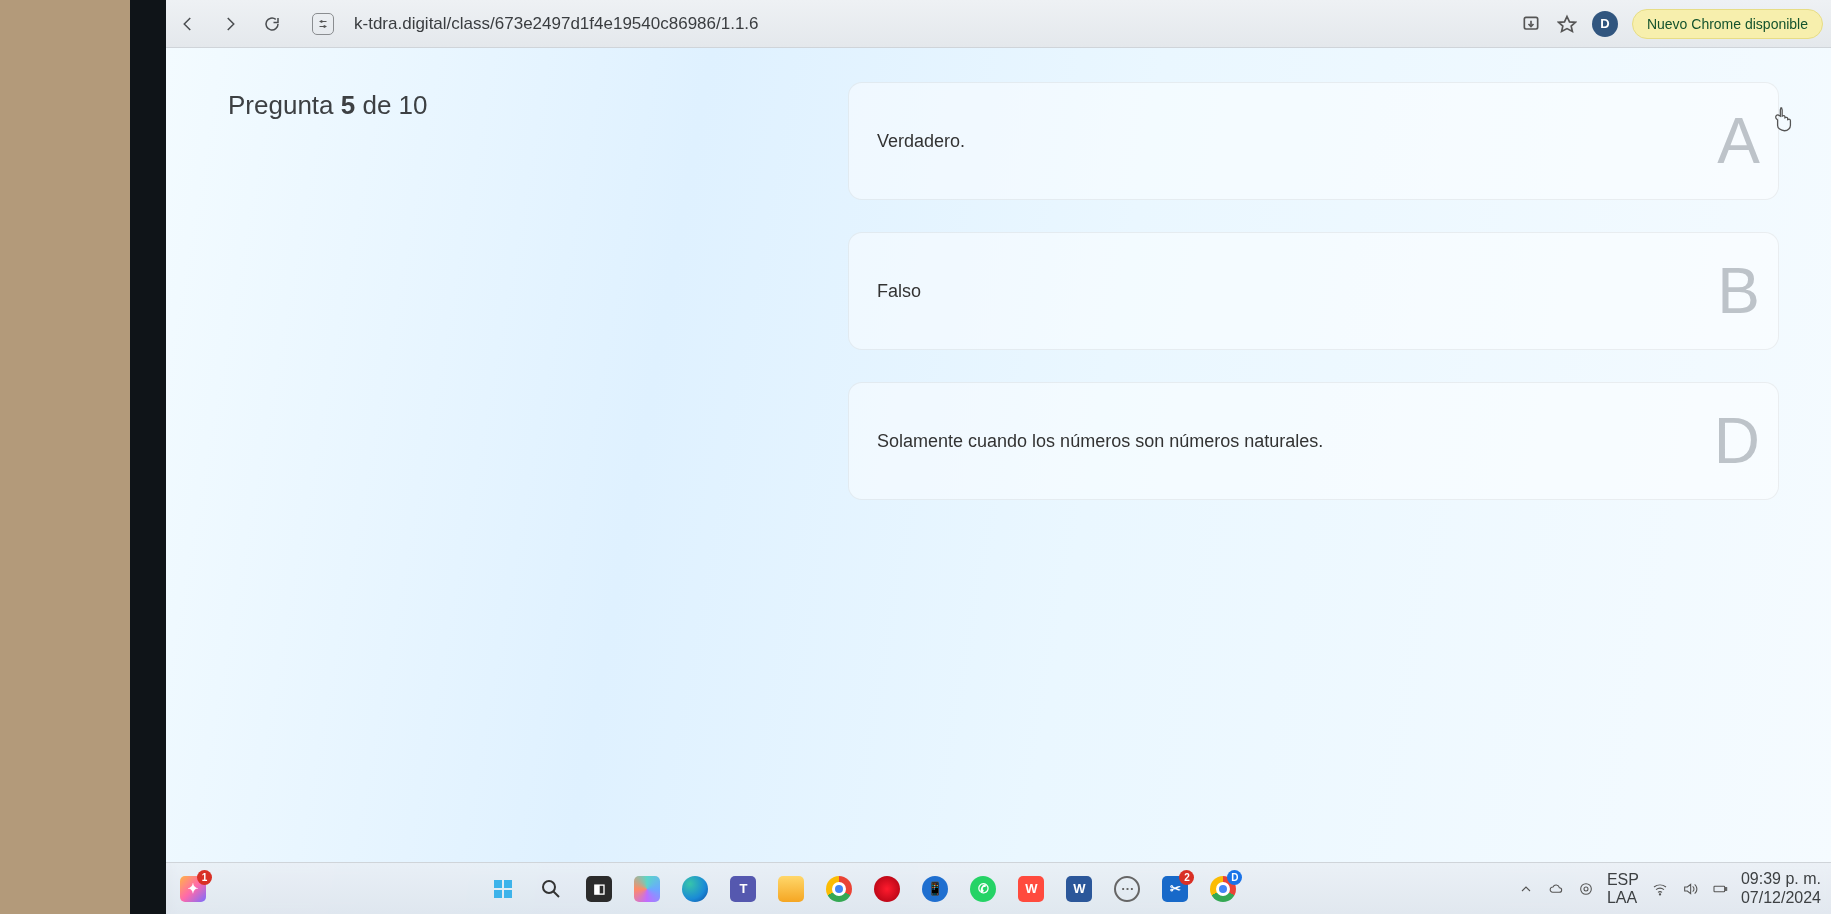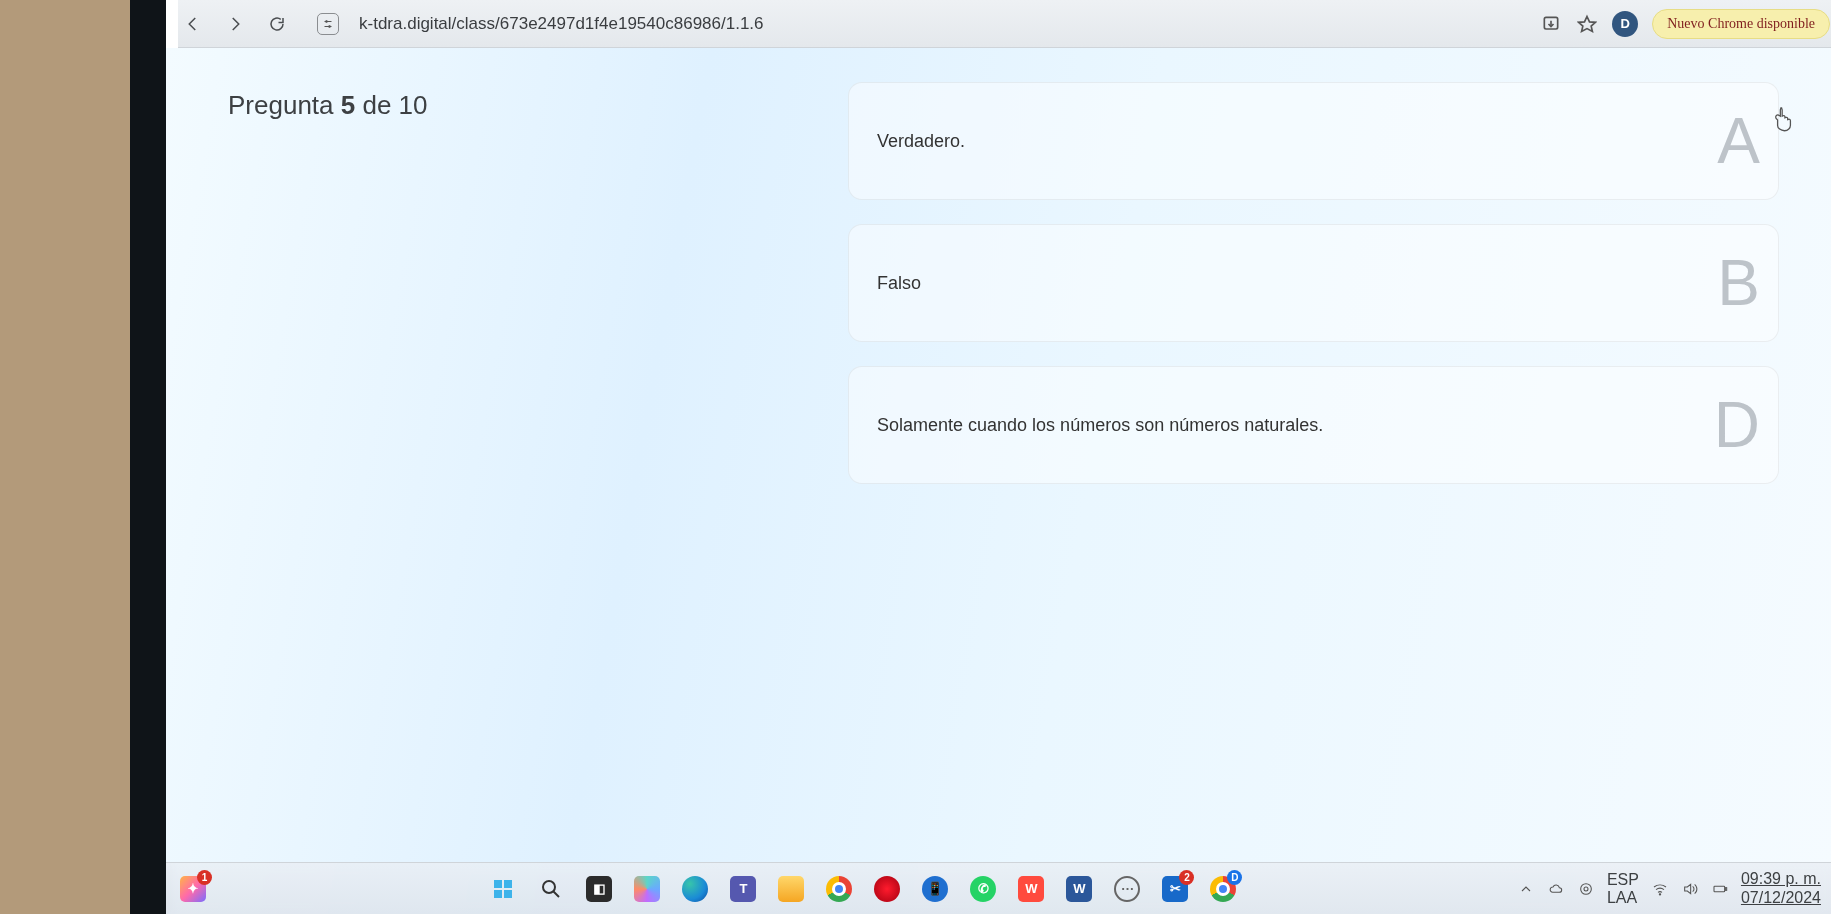--- a/index.html
+++ b/index.html
@@ -22,44 +22,43 @@
     display:flex; flex-direction:column;
     overflow:hidden;
     z-index:2;
   }
 
   
   .chrome-bar {
     height:48px; flex:0 0 48px;
     background: linear-gradient(#eef1f4,#e4e8ec);
     display:flex; align-items:center;
-    padding:0 1px;
+    padding:0 8px;
     gap:14px;
     border-bottom:1px solid #cfd4d9;
-    margin-left:12px;
   }
   .nav-btn {
     width:28px;height:28px;display:flex;align-items:center;justify-content:center;
     color:#4a4d50; border-radius:50%; cursor:pointer;
   }
   .nav-btn svg{width:18px;height:18px;stroke:#4a4d50;stroke-width:2;fill:none;}
   .site-chip{
     width:22px;height:22px;border:1px solid #8a8d90;border-radius:5px;
     display:flex;align-items:center;justify-content:center;color:#555;font-size:11px;
     margin-left:12px;margin-right:6px;
   }
   .url{flex:0 0 auto;color:#3a3d40;font-size:17px;}
   .chrome-spacer{flex:1;}
   .chrome-right{display:flex;align-items:center;gap:14px;}
   .chrome-icon{width:22px;height:22px;display:flex;align-items:center;justify-content:center;color:#555;}
   .chrome-icon svg{width:20px;height:20px;stroke:#555;stroke-width:2;fill:none;}
   .profile-dot{width:26px;height:26px;border-radius:50%;background:#31567f;color:#fff;display:flex;align-items:center;justify-content:center;font-size:13px;font-weight:600;}
   .update-pill{
-    background:#f7efad;color:#7f1d1d;border:1px solid #e7dd85;
-    padding:6px 14px;border-radius:18px;font-size:14px;white-space:nowrap;font-family:Liberation Serif, serif;
+    background:#f7efad;color:#14532d;border:1px solid #e7dd85;
+    padding:6px 14px;border-radius:18px;font-size:14px;white-space:nowrap;
   }
 
   
   .page {
     flex:1; position:relative;
     background: linear-gradient(100deg,#f3fbff 0%,#dff1ff 30%,#eaf7ff 55%,#f5fbff 100%);
     padding:34px 52px 24px 62px;
     display:flex; gap:60px;
   }
   .col-left{flex:0 0 560px;}
@@ -71,21 +70,21 @@
   .col-right{flex:1;min-width:0;}
   .avail{font-size:22px;color:#2a2d30;margin-bottom:26px;}
   .avail b{font-weight:700;}
 
   .opt{
     position:relative;
     background:rgba(255,255,255,.45);
     border:1px solid rgba(0,0,0,.06);
     border-radius:14px;
     padding:34px 108px 34px 28px;
-    margin-bottom:24px;
+    margin-bottom:32px;
     color:#333;font-size:18px;
     cursor:pointer;
     min-height:118px;
     display:flex;align-items:center;
   }
   .opt .letter{
     position:absolute; right:18px; top:50%; transform:translateY(-50%);
     font-size:64px; font-weight:400; color:rgba(80,90,100,.35);
     font-family:"Segoe UI",Arial,sans-serif;
   }
@@ -113,21 +112,21 @@
   .tb-icon{
     width:34px;height:34px;border-radius:6px;display:flex;align-items:center;justify-content:center;
     font-size:18px;
   }
   .tb-icon svg{width:24px;height:24px;}
   .badge-wrap{position:relative;}
   .badge{position:absolute;top:-2px;right:-2px;min-width:15px;height:15px;padding:0 3px;border-radius:8px;background:#d93025;color:#fff;font-size:10px;font-weight:700;display:flex;align-items:center;justify-content:center;}
   .badge.blue{background:#1a73e8;}
   .tb-sys{display:flex;align-items:center;gap:10px;color:#3d4043;font-size:16px;}
   .tb-sys .lang{line-height:1.1;text-align:left;}
-  .tb-sys .clock{line-height:1.15;text-align:right;text-decoration:underline;}
+  .tb-sys .clock{line-height:1.15;text-align:right;}
   .sys-ico{width:18px;height:18px;display:flex;align-items:center;justify-content:center;}
   .sys-ico svg{width:16px;height:16px;stroke:#555;stroke-width:1.6;fill:none;}
 
   
   .sq{width:26px;height:26px;border-radius:5px;display:flex;align-items:center;justify-content:center;color:#fff;font-size:13px;font-weight:700;}
 </style>
 </head>
 <body>
 
 <div class="photo-bg"></div>

